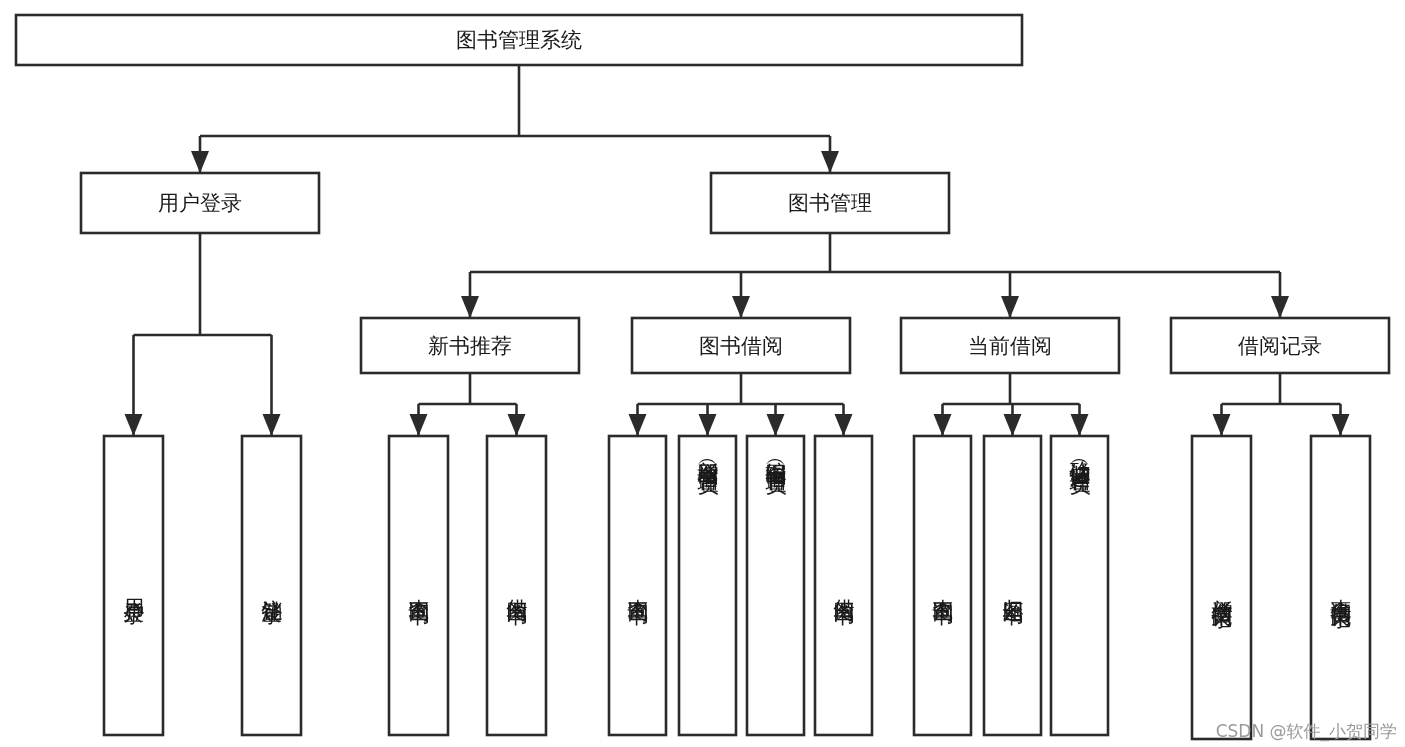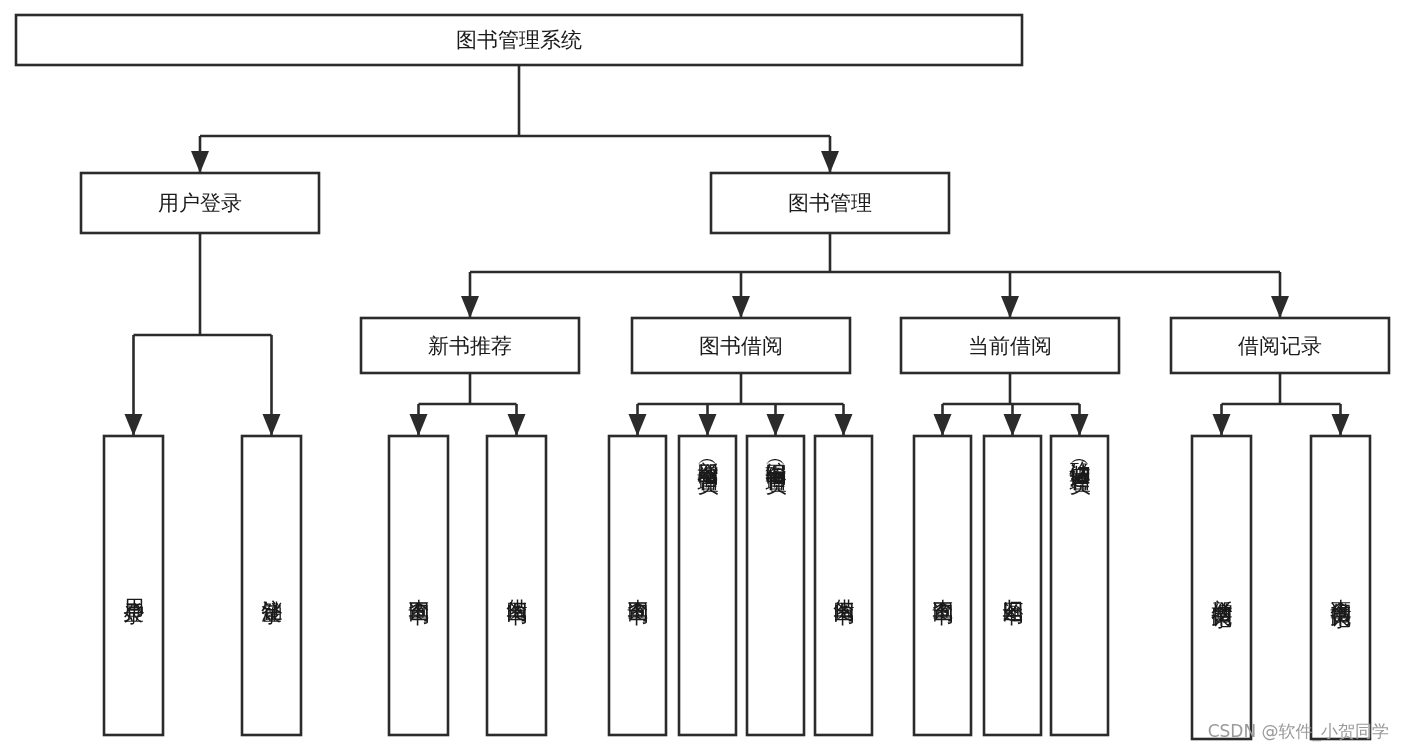--- a/index.html
+++ b/index.html
@@ -61,21 +61,21 @@
     text-orientation: upright;
     font-family: "DejaVu Sans", "Liberation Sans", sans-serif;
     font-size: 21px;
     line-height: 1;
     color: #1a1a1a;
     letter-spacing: 2px;
     white-space: nowrap;
   }
   .watermark {
     position: absolute;
-    right: 16px;
+    right: 8px;
     bottom: 4px;
     font-family: "DejaVu Sans", "Liberation Sans", sans-serif;
     font-size: 17px;
     color: #9a9a9a;
     white-space: nowrap;
     pointer-events: none;
   }
 </style>
 </head>
 <body>

